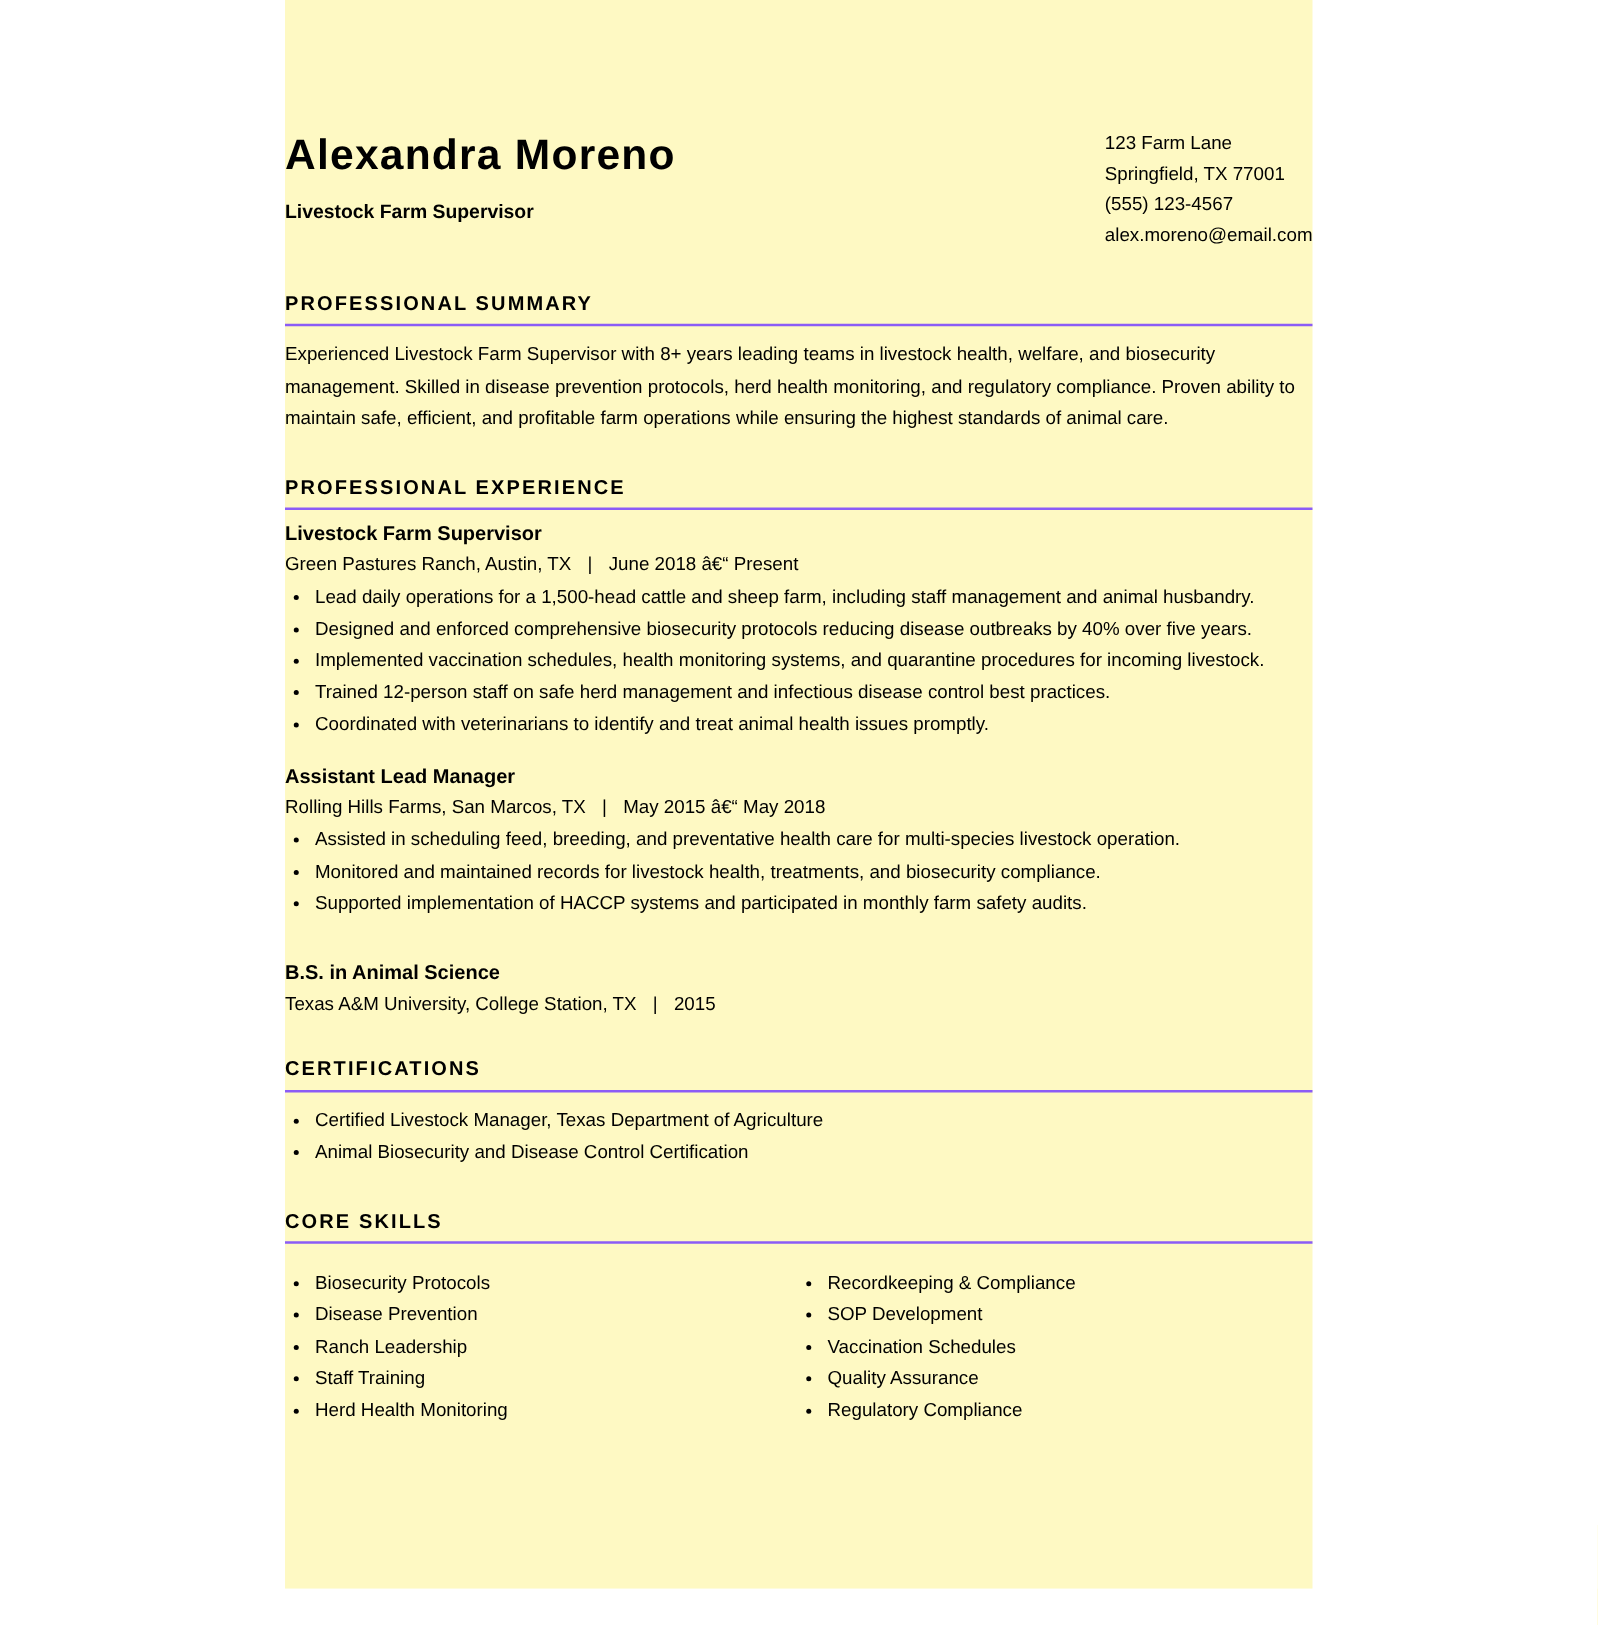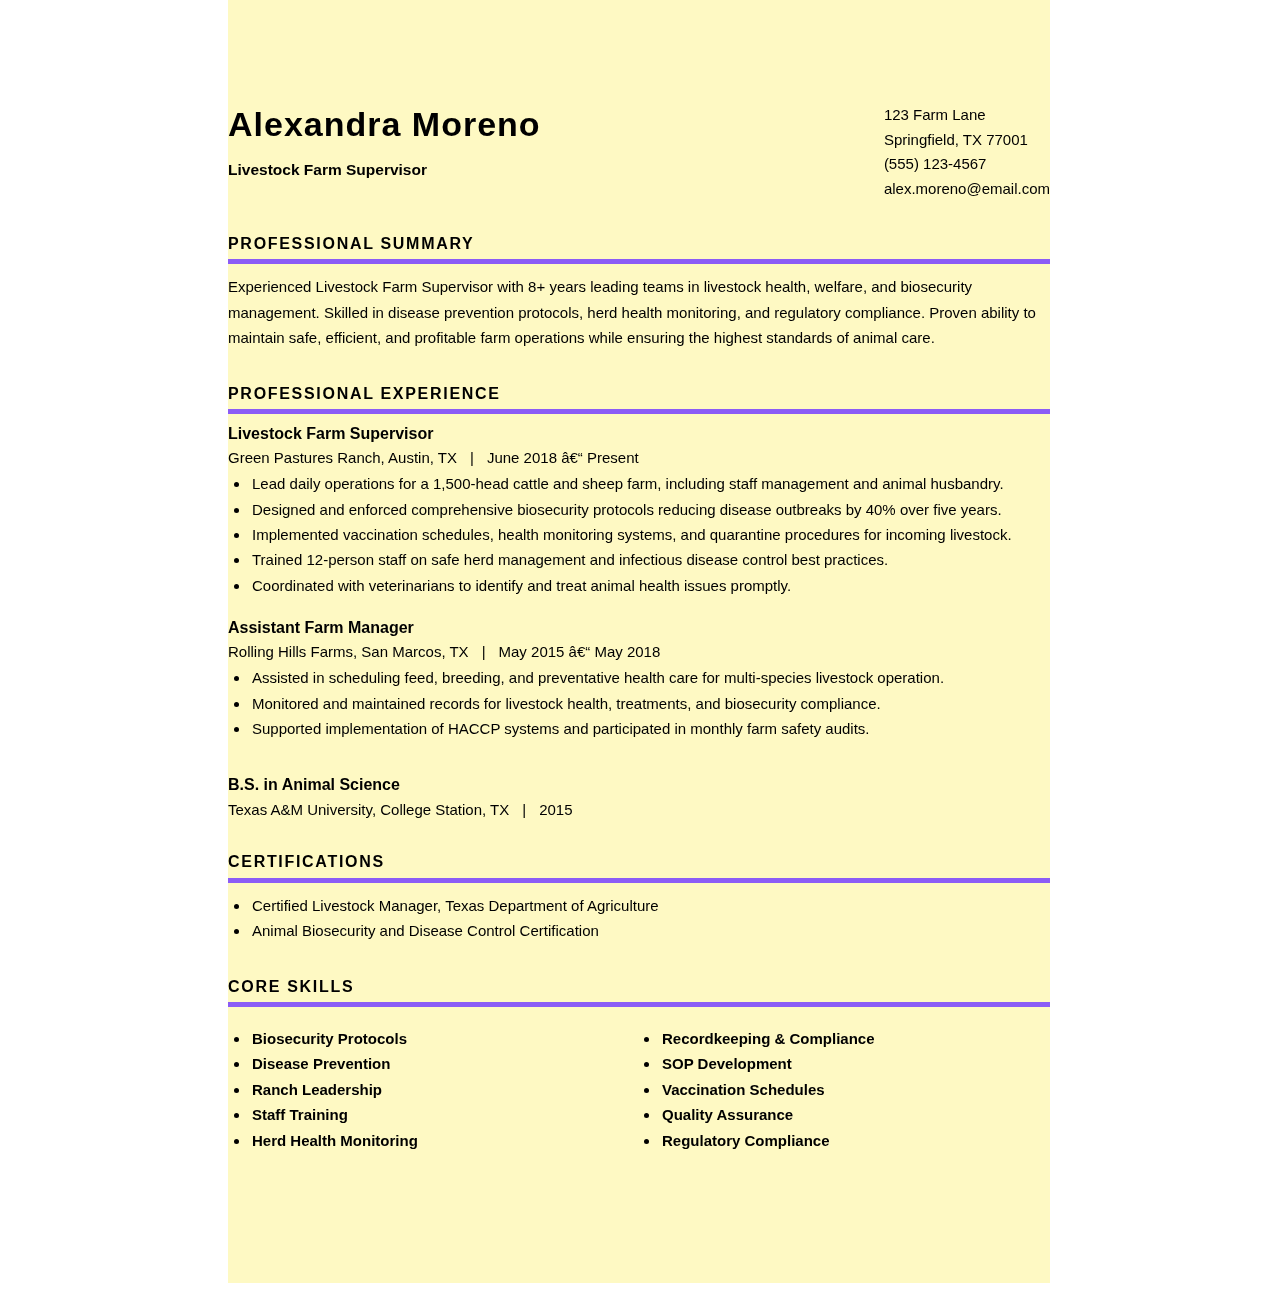--- a/index.html
+++ b/index.html
@@ -38,21 +38,21 @@
   }
 
   
   section { margin-top: 34px; }
   h2 {
     font-size: 16px;
     font-weight: bold;
     letter-spacing: 1.7px;
     margin: 0 0 10px 0;
     padding-bottom: 6px;
-    border-bottom: 5px solid #8b5cf6;
+    border-bottom: 2px solid #8b5cf6;
     line-height: 1.15;
   }
   .body-text {
     font-size: 15px;
     line-height: 25.5px;
     margin: 0;
   }
 
   
   .entry-title {
@@ -71,21 +71,21 @@
 
   ul {
     margin: 3px 0 0 0;
     padding-left: 22px;
     font-size: 15px;
     line-height: 25.4px;
   }
   li { padding-left: 2px; }
 
   
-  .skills-cols { display: flex; font-weight: bold; }
+  .skills-cols { display: flex; }
   .skills-cols ul { margin-top: 9px; }
   .skills-col-left { width: 410px; flex: 0 0 410px; }
   .skills-col-right { flex: 1 1 auto; }
 </style>
 </head>
 <body>
 
 <div class="page">
 
   <header class="header">
@@ -117,21 +117,21 @@
       <ul>
         <li>Lead daily operations for a 1,500-head cattle and sheep farm, including staff management and animal husbandry.</li>
         <li>Designed and enforced comprehensive biosecurity protocols reducing disease outbreaks by 40% over five years.</li>
         <li>Implemented vaccination schedules, health monitoring systems, and quarantine procedures for incoming livestock.</li>
         <li>Trained 12-person staff on safe herd management and infectious disease control best practices.</li>
         <li>Coordinated with veterinarians to identify and treat animal health issues promptly.</li>
       </ul>
     </div>
 
     <div class="job">
-      <h3 class="entry-title">Assistant Farm Manager</h3>
+      <h3 class="entry-title">Assistant Lead Manager</h3>
       <div class="meta">
         <span>Rolling Hills Farms, San Marcos, TX</span><span class="pipe">|</span><span>May 2015 â€“ May 2018</span>
       </div>
       <ul>
         <li>Assisted in scheduling feed, breeding, and preventative health care for multi-species livestock operation.</li>
         <li>Monitored and maintained records for livestock health, treatments, and biosecurity compliance.</li>
         <li>Supported implementation of HACCP systems and participated in monthly farm safety audits.</li>
       </ul>
     </div>
   </section>

